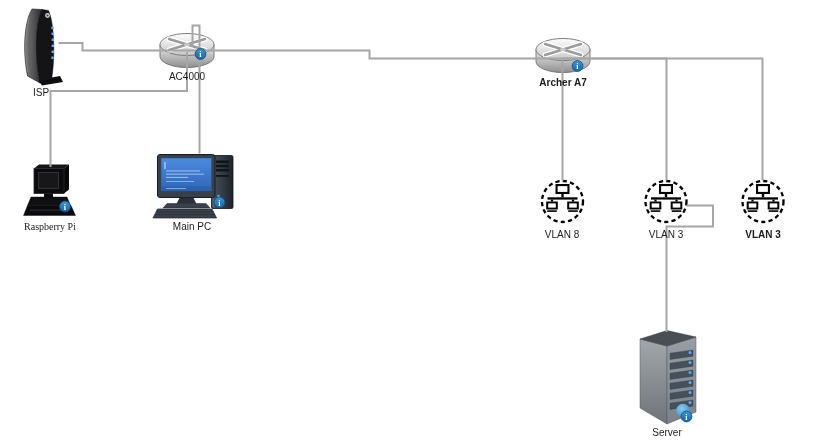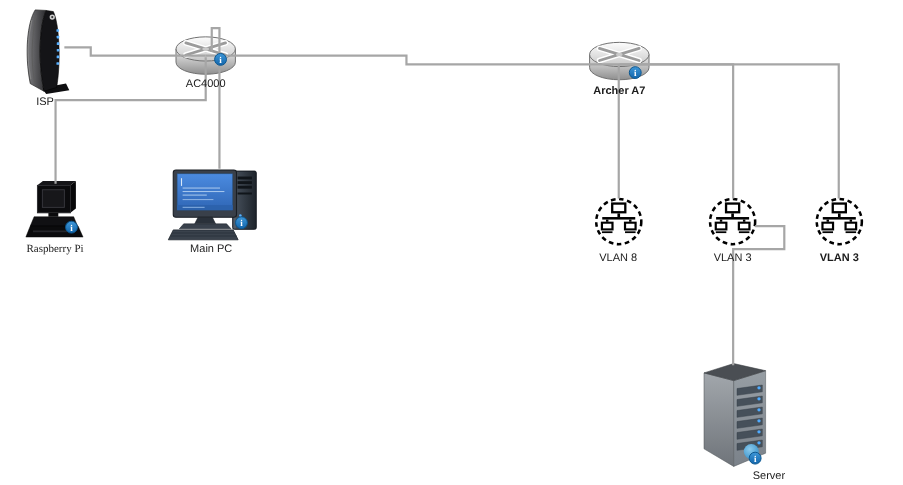--- a/index.html
+++ b/index.html
@@ -200,14 +200,14 @@
   </svg>
 
   <div class="node-label" style="left:41px;  top:86px;text-align:right;">ISP</div>
   <div class="node-label" style="left:187px; top:70px;">AC4000</div>
   <div class="node-label" style="left:563px; top:76px;font-weight:bold;">Archer A7</div>
   <div class="node-label" style="left:50px;  top:220px;font-family:Liberation Serif, serif;">Raspberry Pi</div>
   <div class="node-label" style="left:192px; top:220px;">Main PC</div>
   <div class="node-label" style="left:562px; top:228px;">VLAN 8</div>
   <div class="node-label" style="left:666px; top:228px;">VLAN 3</div>
   <div class="node-label" style="left:763px; top:228px;font-weight:bold;">VLAN 3</div>
-  <div class="node-label" style="left:667px; top:426px;margin-left:32px;">Server</div>
+  <div class="node-label" style="left:667px; top:426px;">Server</div>
 </div>
 
 </body></html>

